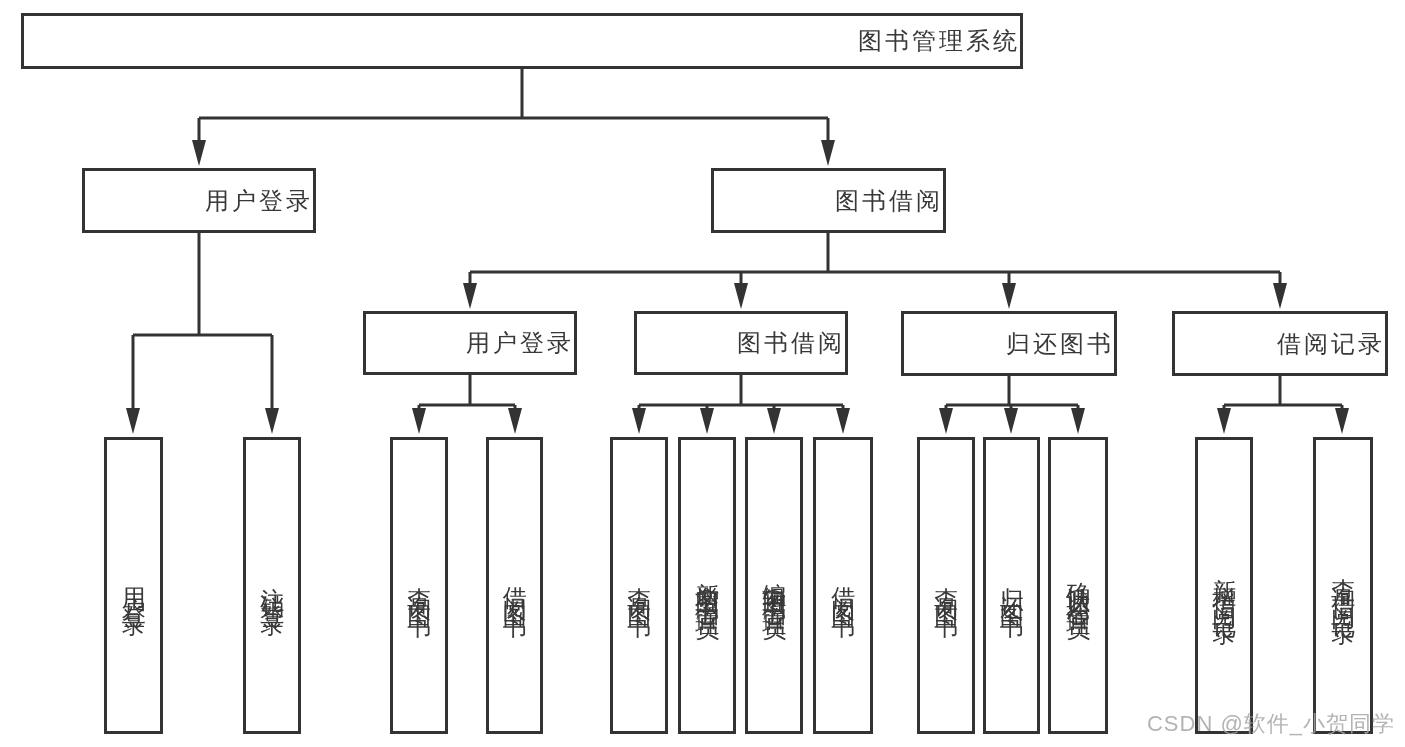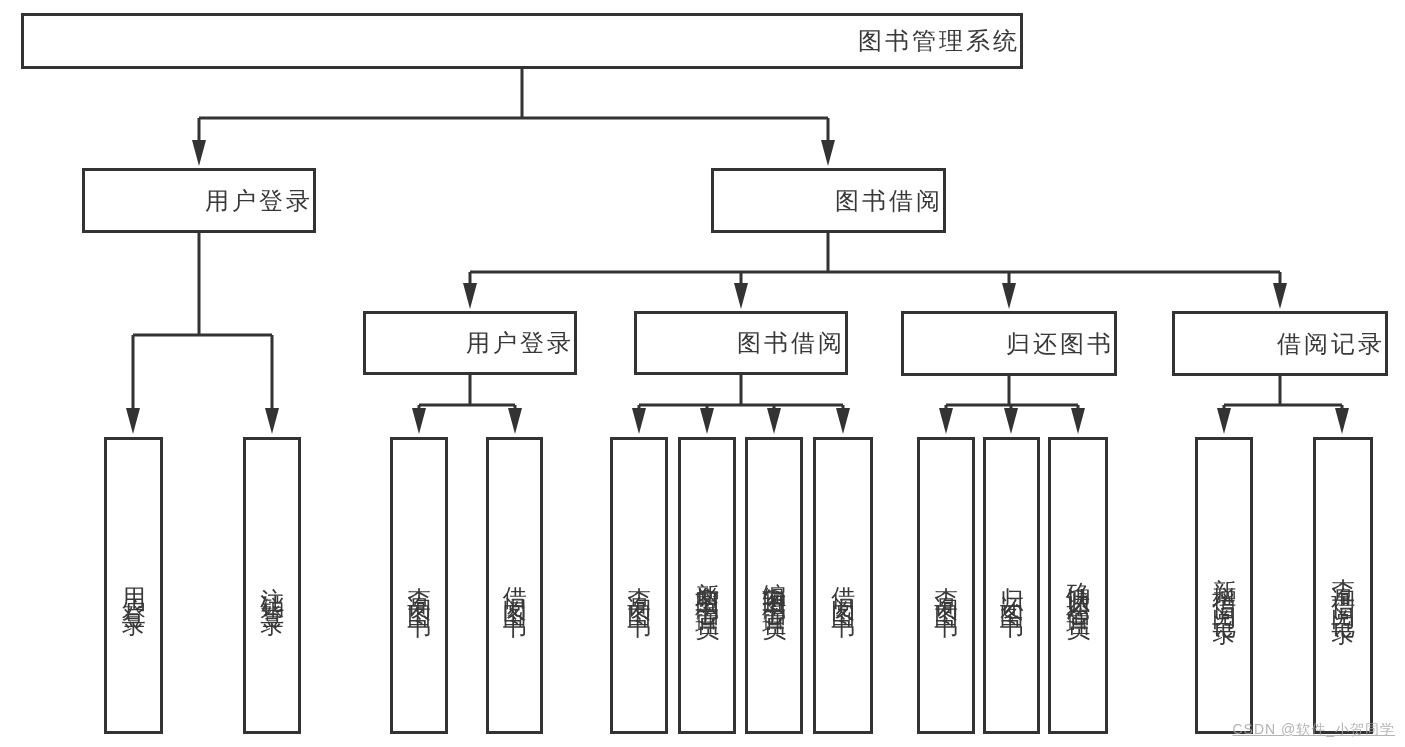--- a/index.html
+++ b/index.html
@@ -54,27 +54,26 @@
     color: var(--text);
     font-size: 24px;
     line-height: 1.1;
     letter-spacing: 9px;
   }
   .vtext.tall { letter-spacing: 5px; }
   .watermark {
     position: absolute;
     right: 10px;
     bottom: 8px;
-    font-size: 14px;
+    font-size: 22px;
     letter-spacing: 1px;
     color: var(--watermark);
     opacity: 0.85;
     z-index: 5;
     white-space: nowrap;
-    text-decoration: underline;
   }
 </style>
 </head>
 <body>
 
 <div class="stage">
 
   <svg class="connectors" viewBox="0 0 1405 747" xmlns="http://www.w3.org/2000/svg">
 
     <path class="cline" d="M522 69 V118 M199 118 H828 M199 118 V144 M828 118 V144"></path>

